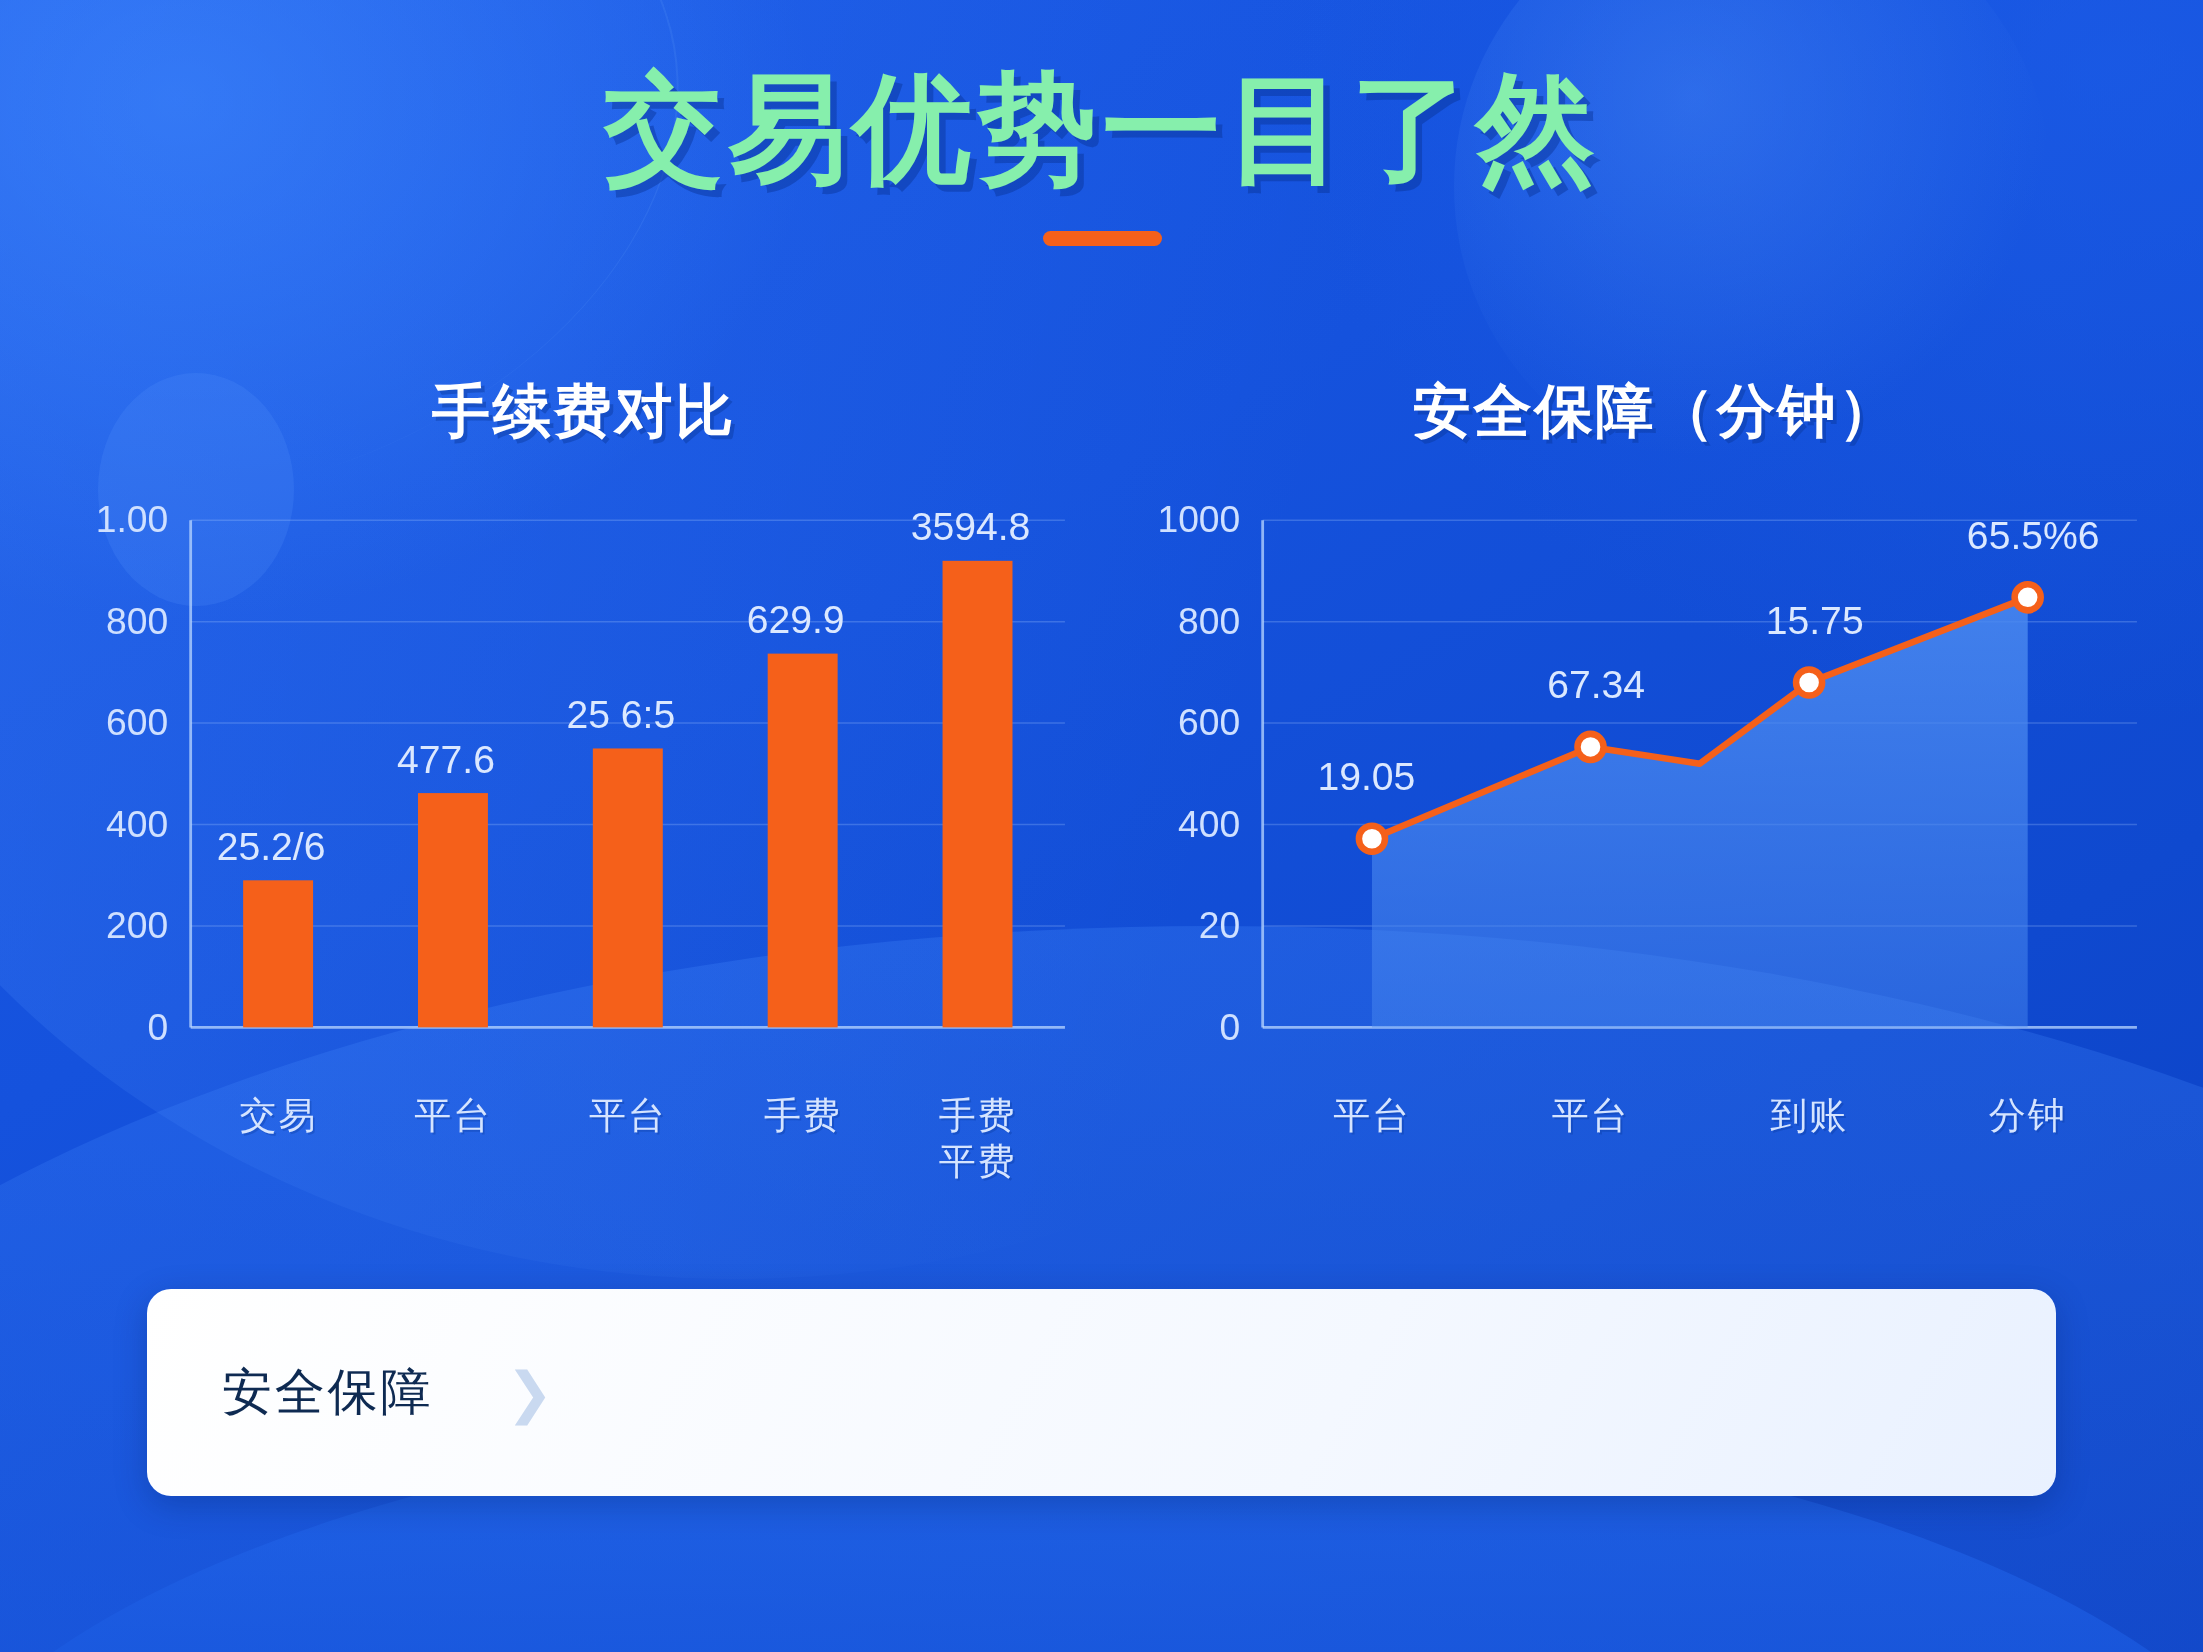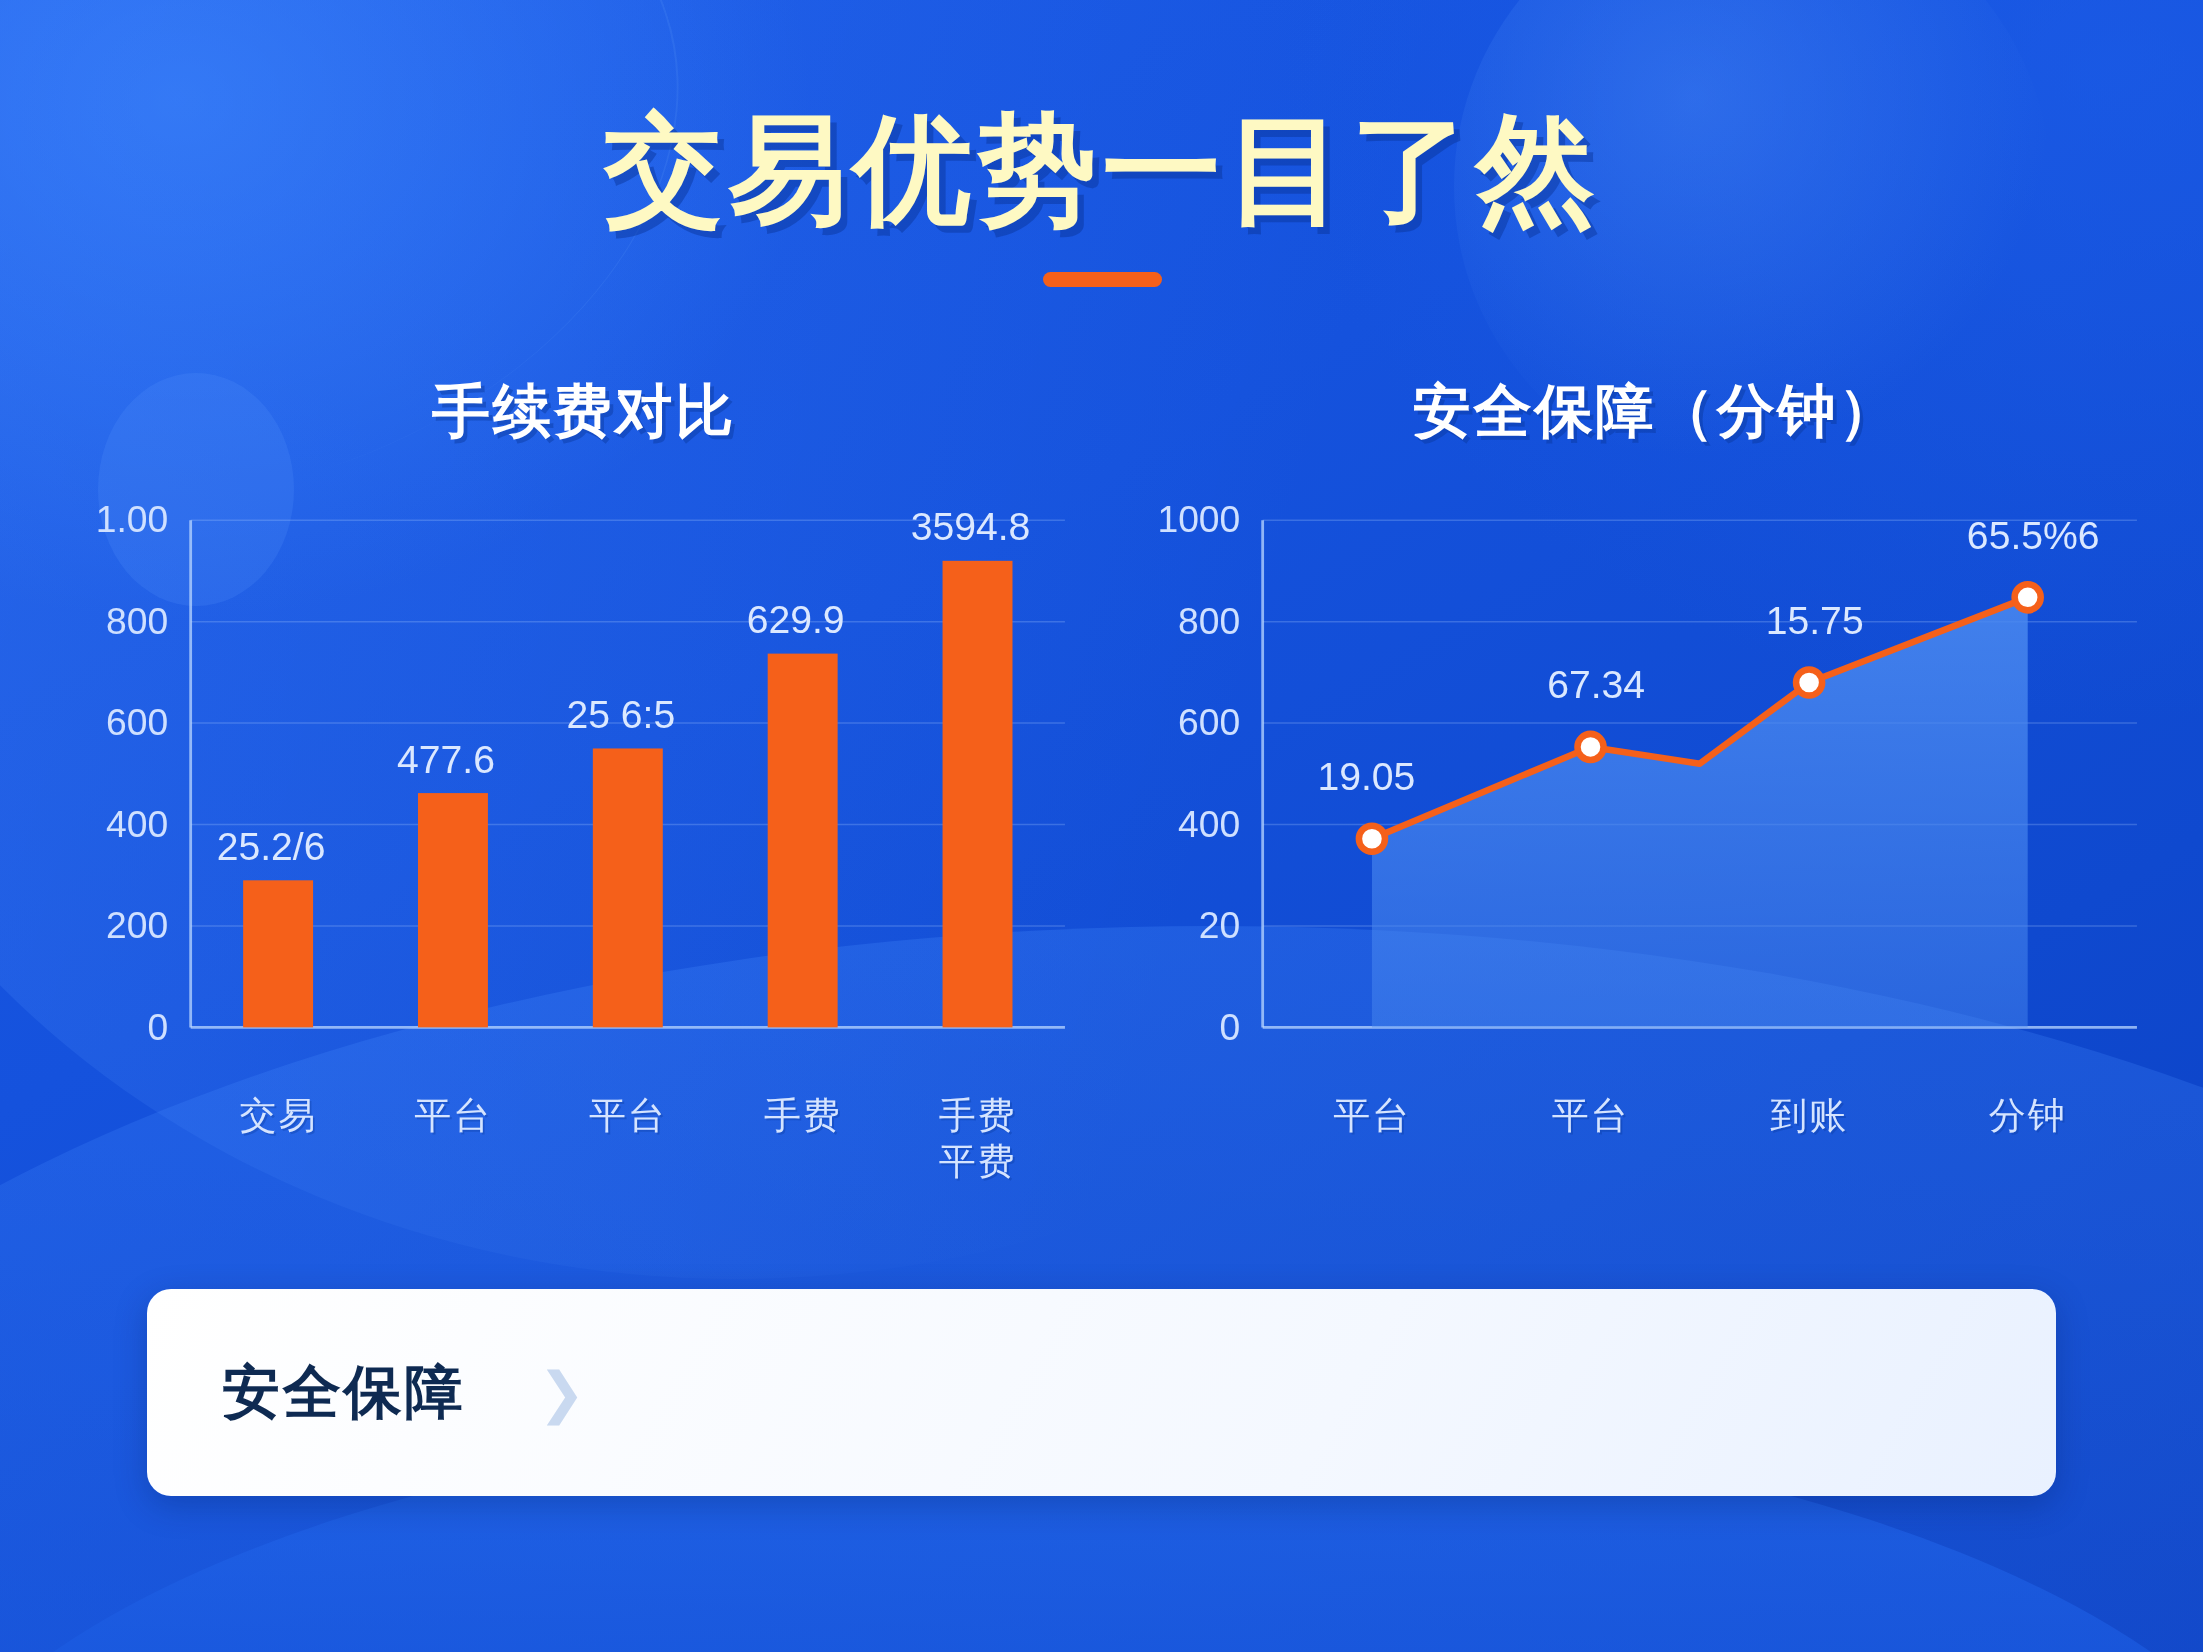--- a/index.html
+++ b/index.html
@@ -50,24 +50,24 @@
   }
   .bg-bottomwave {
     position:absolute; left:-5%; bottom:-242px; width:110%; height:485px;
     border-radius:50% 50% 0 0 / 100% 100% 0 0;
     background:linear-gradient(180deg,rgba(38,108,240,.55),rgba(20,80,215,.85));
   }
 
   
   #header { position:absolute; top:0; left:0; width:100%; text-align:center; }
   #page-title {
-    margin-top:108px;
+    margin-top:67px;
     font-size:119px;
     font-weight:bold;
-    color:#fef9c3;
+    color:#86efac;
     letter-spacing:5.6px;
     text-shadow:6.5px 6.5px 0 rgba(8,52,150,.45);
     line-height:1.05;
   }
   #title-accent {
     margin:39px auto 0;
     width:119px; height:15px;
     border-radius:7.5px;
     background:#f5601a;
   }
@@ -106,21 +106,21 @@
     overflow:hidden;
     display:flex;
     box-shadow:0 9.3px 32px rgba(5,30,95,.28);
   }
   #bar-left {
     flex:1;
     background:linear-gradient(120deg,#ffffff 0%,#f4f8ff 62%,#e9f1ff 100%);
     display:flex; align-items:center; padding-left:75px; gap:73px;
   }
   .bar-item {
-    font-size:58px; font-weight:bold; color:#0e2a52; letter-spacing:2.8px;
+    font-size:50px; font-weight:normal; color:#0e2a52; letter-spacing:2.8px;
   }
   #chevron-sep {
     font-size:56px; color:#c9d9f0; font-weight:300;
   }
   #bar-right {
     width:559px;
     background:linear-gradient(135deg,#fb7a22 0%,#f4620f 55%,#ef5a08 100%);
     display:flex; align-items:center; justify-content:center;
     clip-path:polygon(14% 0,100% 0,100% 100%,0 100%);
     margin-left:-75px;

